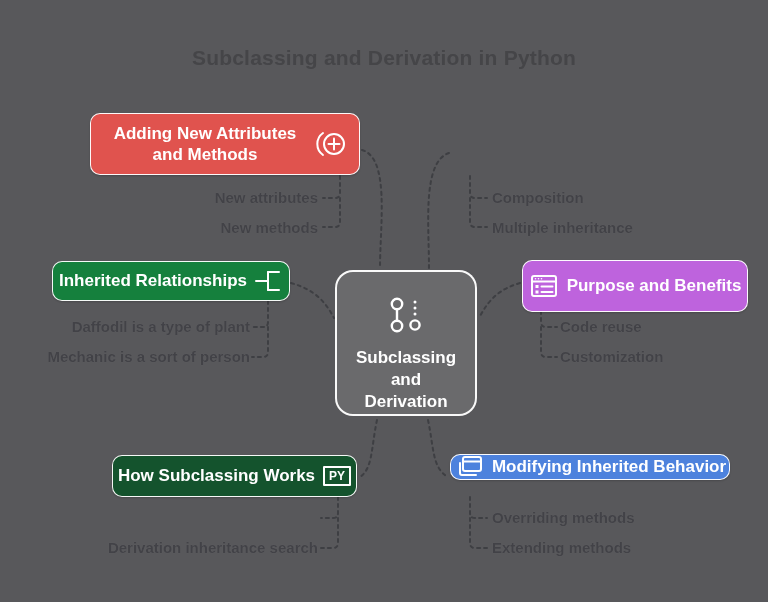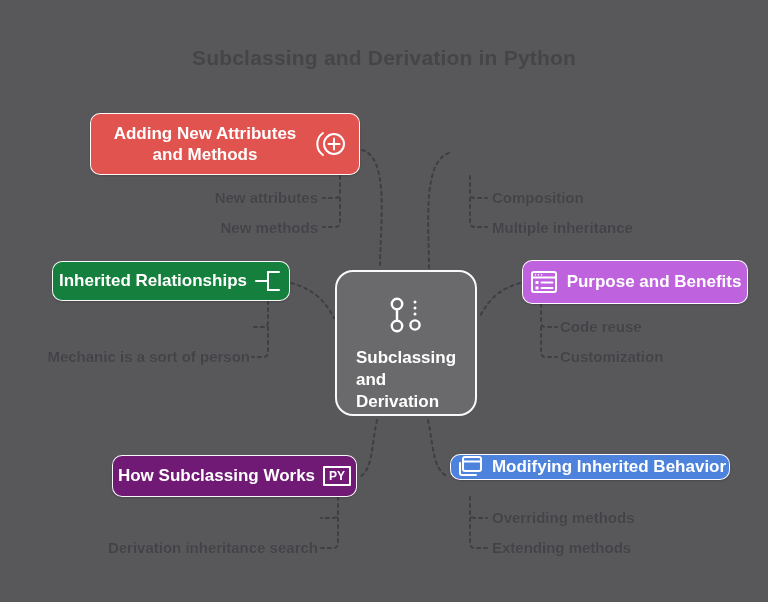--- a/index.html
+++ b/index.html
@@ -43,21 +43,21 @@
   .node.wrap .label{white-space:normal;text-align:center;}
   .center-node{
     position:absolute;
     box-sizing:border-box;
     left:335px;top:270px;width:142px;height:146px;
     border:2px solid rgba(255,255,255,.96);
     border-radius:18px;
     display:flex;flex-direction:column;align-items:center;justify-content:center;
     gap:6px;
     color:#fff;font-weight:bold;font-size:17px;line-height:1.3;
-    text-align:left;
+    text-align:center;
     white-space:pre-line;
   }
   .sub-label{
     position:absolute;
     font-size:15px;font-weight:bold;
     color:#424247;
     text-shadow:0 0 1px rgba(255,255,255,.10);
     white-space:nowrap;
     line-height:18px;
   }
@@ -145,42 +145,43 @@
     <span class="label">Inherited Relationships</span>
     <span class="icon">
       <svg width="28" height="28" viewBox="0 0 28 28" fill="none" stroke="#fff" stroke-width="2" stroke-linecap="round" stroke-linejoin="round">
         <line x1="1" y1="14" x2="13" y2="14"></line>
         <line x1="13" y1="5" x2="13" y2="23"></line>
         <line x1="13" y1="5" x2="24" y2="5"></line>
         <line x1="13" y1="23" x2="24" y2="23"></line>
       </svg>
     </span>
   </div>
+  <div class="sub-label align-right" style="right:518px;top:318px;">Daffodil is a type of plant</div>
   <div class="sub-label align-right" style="right:518px;top:348px;">Mechanic is a sort of person</div>
 
-  <div class="node" style="left: 522px; top: 260px; width: 226px; height: 44px; background-color: rgb(190, 99, 221);">
+  <div class="node" style="left: 522px; top: 260px; width: 226px; height: 52px; background-color: rgb(190, 99, 221);">
     <span class="icon">
       <svg width="30" height="28" viewBox="0 0 30 28" fill="none" stroke="#fff" stroke-width="2" stroke-linecap="round" stroke-linejoin="round">
         <rect x="3" y="4" width="24" height="20" rx="2"></rect>
         <line x1="3" y1="9.5" x2="27" y2="9.5"></line>
         <circle cx="6.5" cy="6.8" r="0.8" fill="#fff" stroke="none"></circle>
         <circle cx="9.5" cy="6.8" r="0.8" fill="#fff" stroke="none"></circle>
         <circle cx="12.5" cy="6.8" r="0.8" fill="#fff" stroke="none"></circle>
         <rect x="6.5" y="13" width="3" height="3" fill="#fff" stroke="none"></rect>
         <line x1="12.5" y1="14.5" x2="23.5" y2="14.5"></line>
         <rect x="6.5" y="18.5" width="3" height="3" fill="#fff" stroke="none"></rect>
         <line x1="12.5" y1="20" x2="23.5" y2="20"></line>
       </svg>
     </span>
     <span class="label">Purpose and Benefits</span>
   </div>
   <div class="sub-label" style="left:560px;top:318px;">Code reuse</div>
   <div class="sub-label" style="left:560px;top:348px;">Customization</div>
 
-  <div class="node" style="left: 112px; top: 455px; width: 245px; height: 42px; background-color: #701a75;">
+  <div class="node" style="left: 112px; top: 455px; width: 245px; height: 42px; background-color: #14532d;">
     <span class="label">How Subclassing Works</span>
     <span class="icon">
       <span class="py-badge">PY</span>
     </span>
   </div>
   <div class="sub-label align-right" style="right:450px;top:539px;">Derivation inheritance search</div>
 
   <div class="node" style="left: 450px; top: 454px; width: 280px; height: 26px; background-color: rgb(77, 130, 221);">
     <span class="icon">
       <svg width="30" height="26" viewBox="0 0 30 26" fill="none" stroke="#fff" stroke-width="2" stroke-linecap="round" stroke-linejoin="round">

